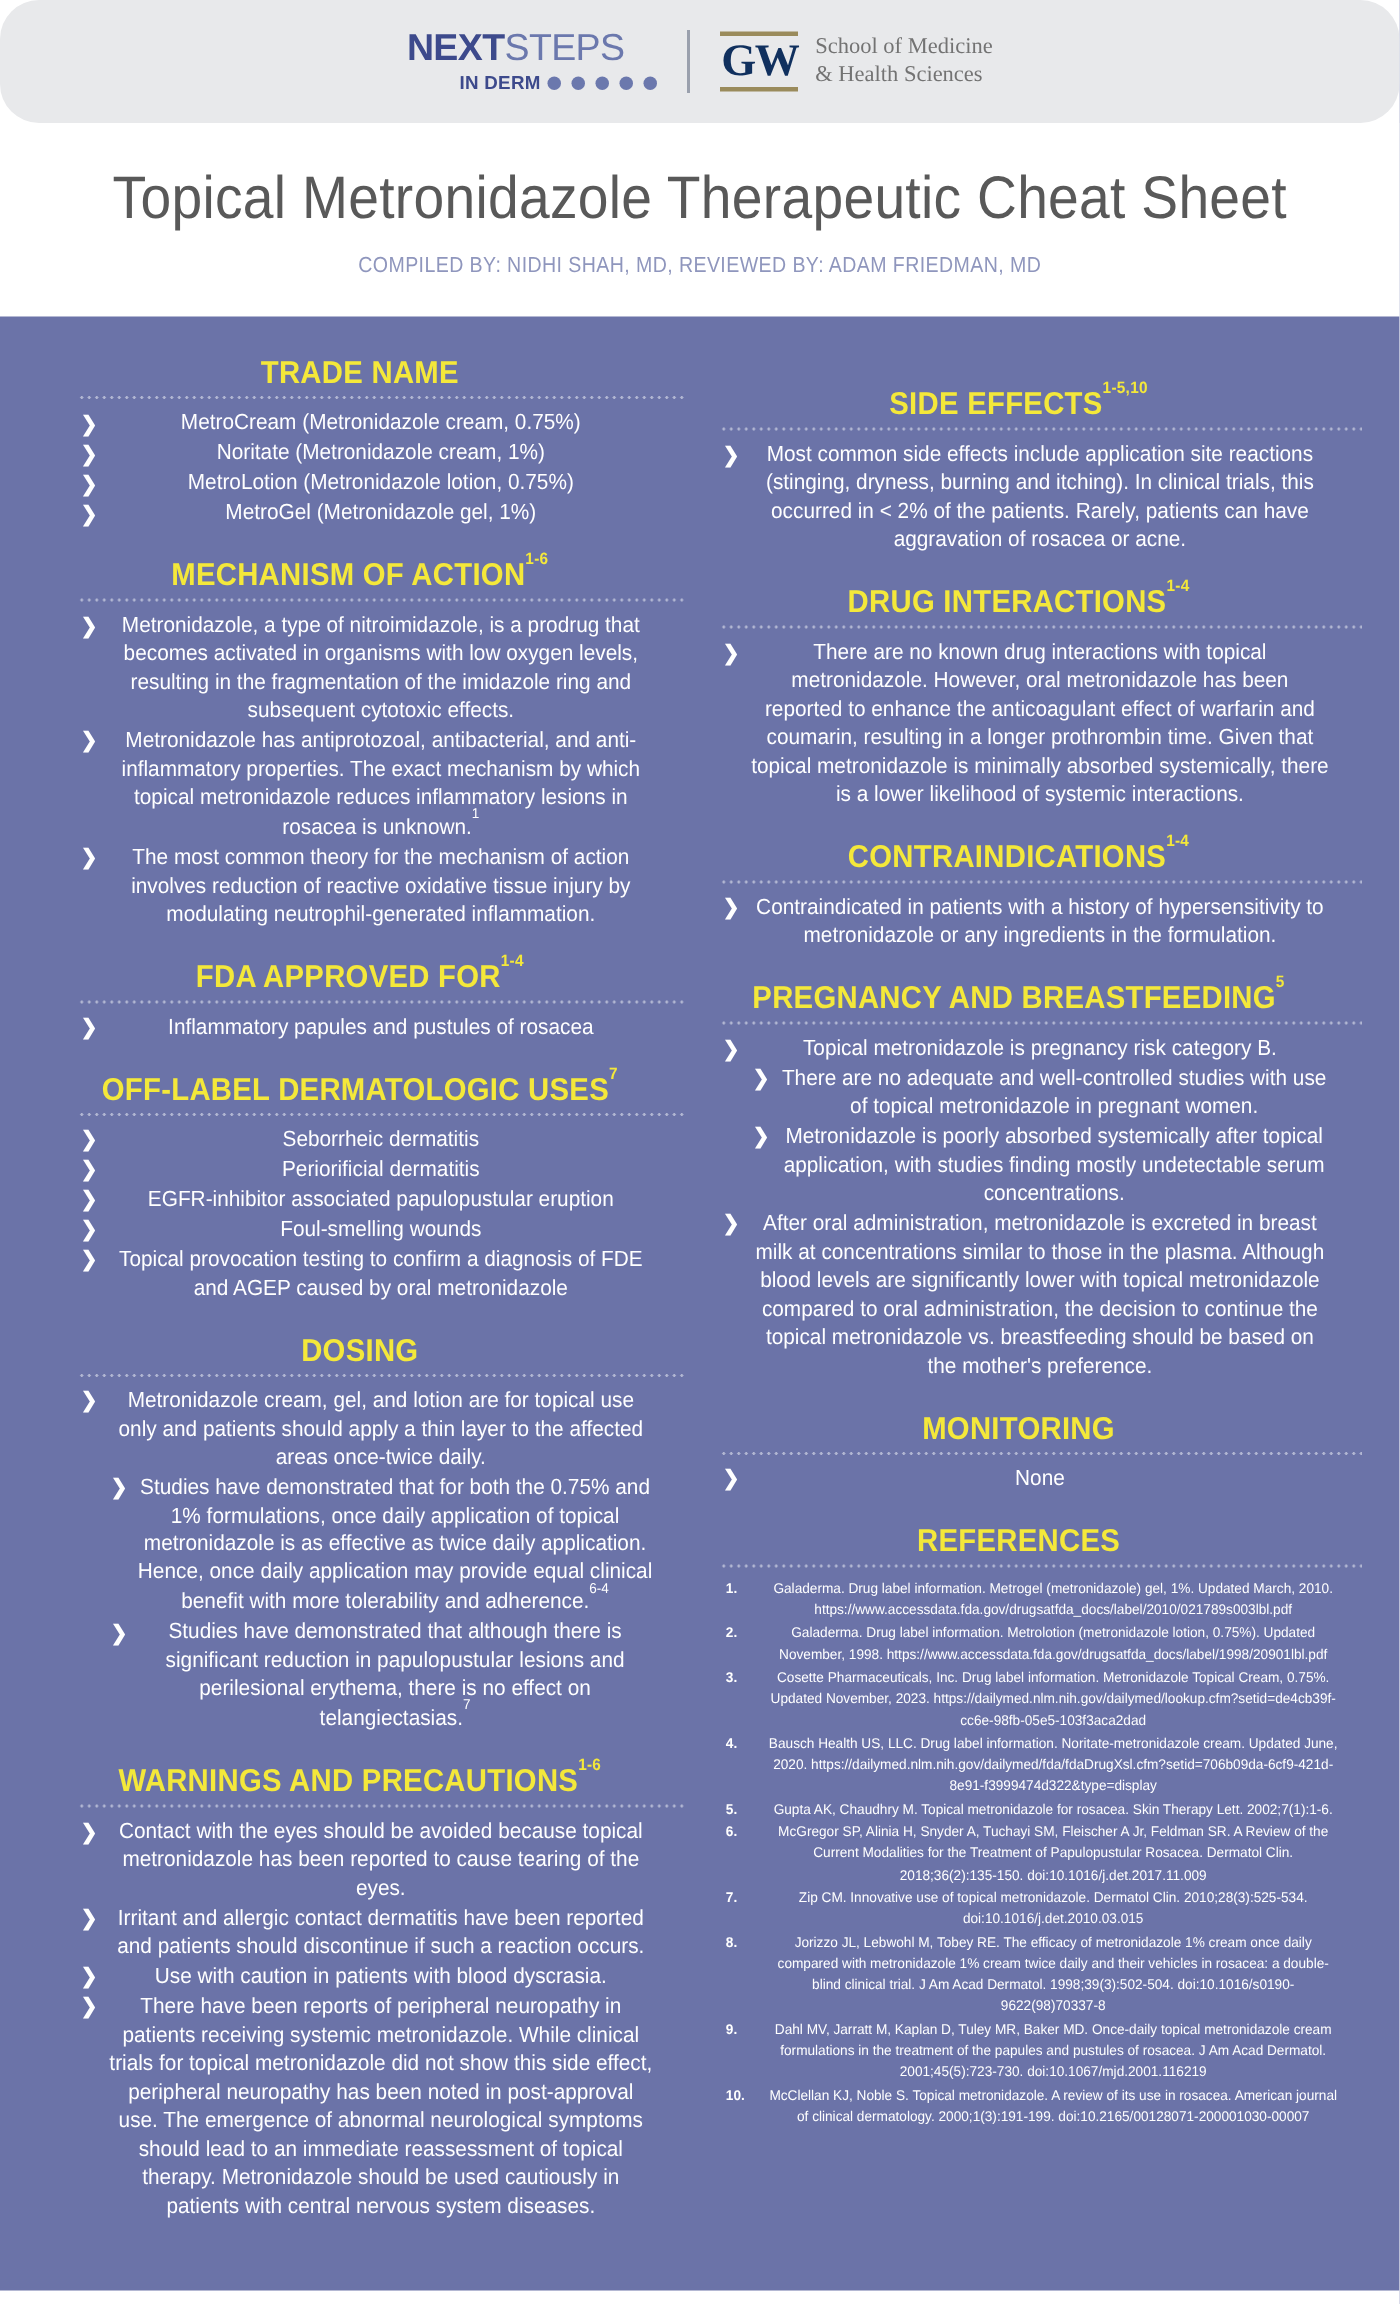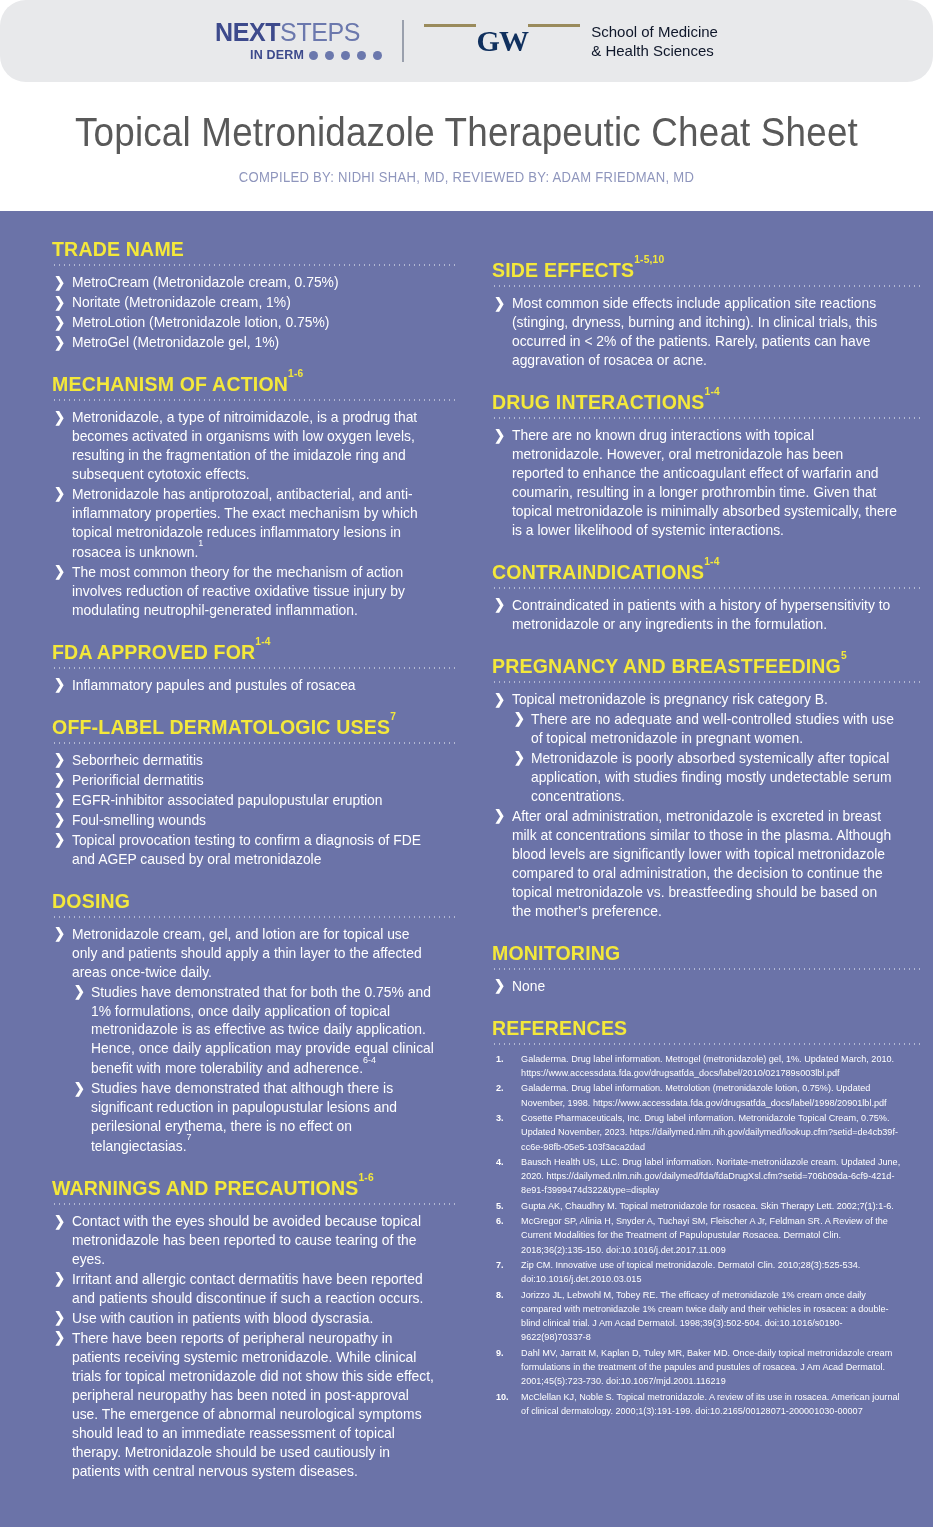--- a/index.html
+++ b/index.html
@@ -23,29 +23,29 @@
   .logo-ns { display: flex; flex-direction: column; align-items: flex-start; }
   .ns-line1 { font-size: 25px; font-weight: 700; letter-spacing: -0.4px; line-height: 1.0; }
   .ns-next { color: #3d4a8c; }
   .ns-steps { color: #6b78ad; font-weight: 400; }
   .ns-line2 { display: flex; align-items: center; gap: 5px; margin-top: 3px; }
   .ns-inderm { font-size: 12.5px; font-weight: 700; color: #3d4a8c; letter-spacing: 0.2px; padding-left: 35px; }
   .ns-dots { display: flex; gap: 7px; align-items: center; }
   .ns-dot { width: 9px; height: 9px; border-radius: 50%; background: #6b78ad; display: block; }
   .logo-divider { width: 2px; height: 42px; background: #9aa0ad; }
   .logo-gw { display: flex; align-items: center; gap: 11px; }
-  .gw-mark { display: flex; justify-content: space-between; }
+  .gw-mark { display: flex; flex-direction: column; justify-content: space-between; }
   .gw-rule { height: 3px; background: #9a8b5c; width: 52px; }
   .gw-letters {
     font-family: "Liberation Serif", serif;
     font-size: 30px; font-weight: 700; color: #10305e;
     line-height: 1.05; letter-spacing: -1px; padding: 1px 0 2px 0;
     text-align: center; width: 52px;
   }
-  .gw-text { font-size: 15px; color: #0f172a; line-height: 1.28; }
+  .gw-text { font-size: 15px; color: #737373; line-height: 1.28; font-family: Liberation Serif, serif; }
 
   
   .title-block {
     background: #ffffff;
     padding: 28px 0 26px 0;
     text-align: center;
   }
   .page-title {
     font-family: "Liberation Sans Narrow", "Liberation Sans", sans-serif;
     font-size: 40px;
@@ -63,23 +63,24 @@
     letter-spacing: 0.3px;
     transform: scaleX(0.9);
     white-space: nowrap;
   }
 
   
   .sheet {
     background: #6b73a8;
     padding: 26px 46px 26px 52px;
     display: flex;
-    gap: 36px;
+    gap: 24px;
     align-items: flex-start;
     min-height: 1316px;
+    text-align: center;
   }
   .col-left { width: 404px; flex: none; }
   .col-right { width: 428px; flex: none; margin-top: 21px; }
 
   .section { margin-bottom: 20px; }
 
   h2.sec-head {
     font-family: "Liberation Sans Narrow", "Liberation Sans", sans-serif;
     color: #f4e83a;
     font-size: 21px;

